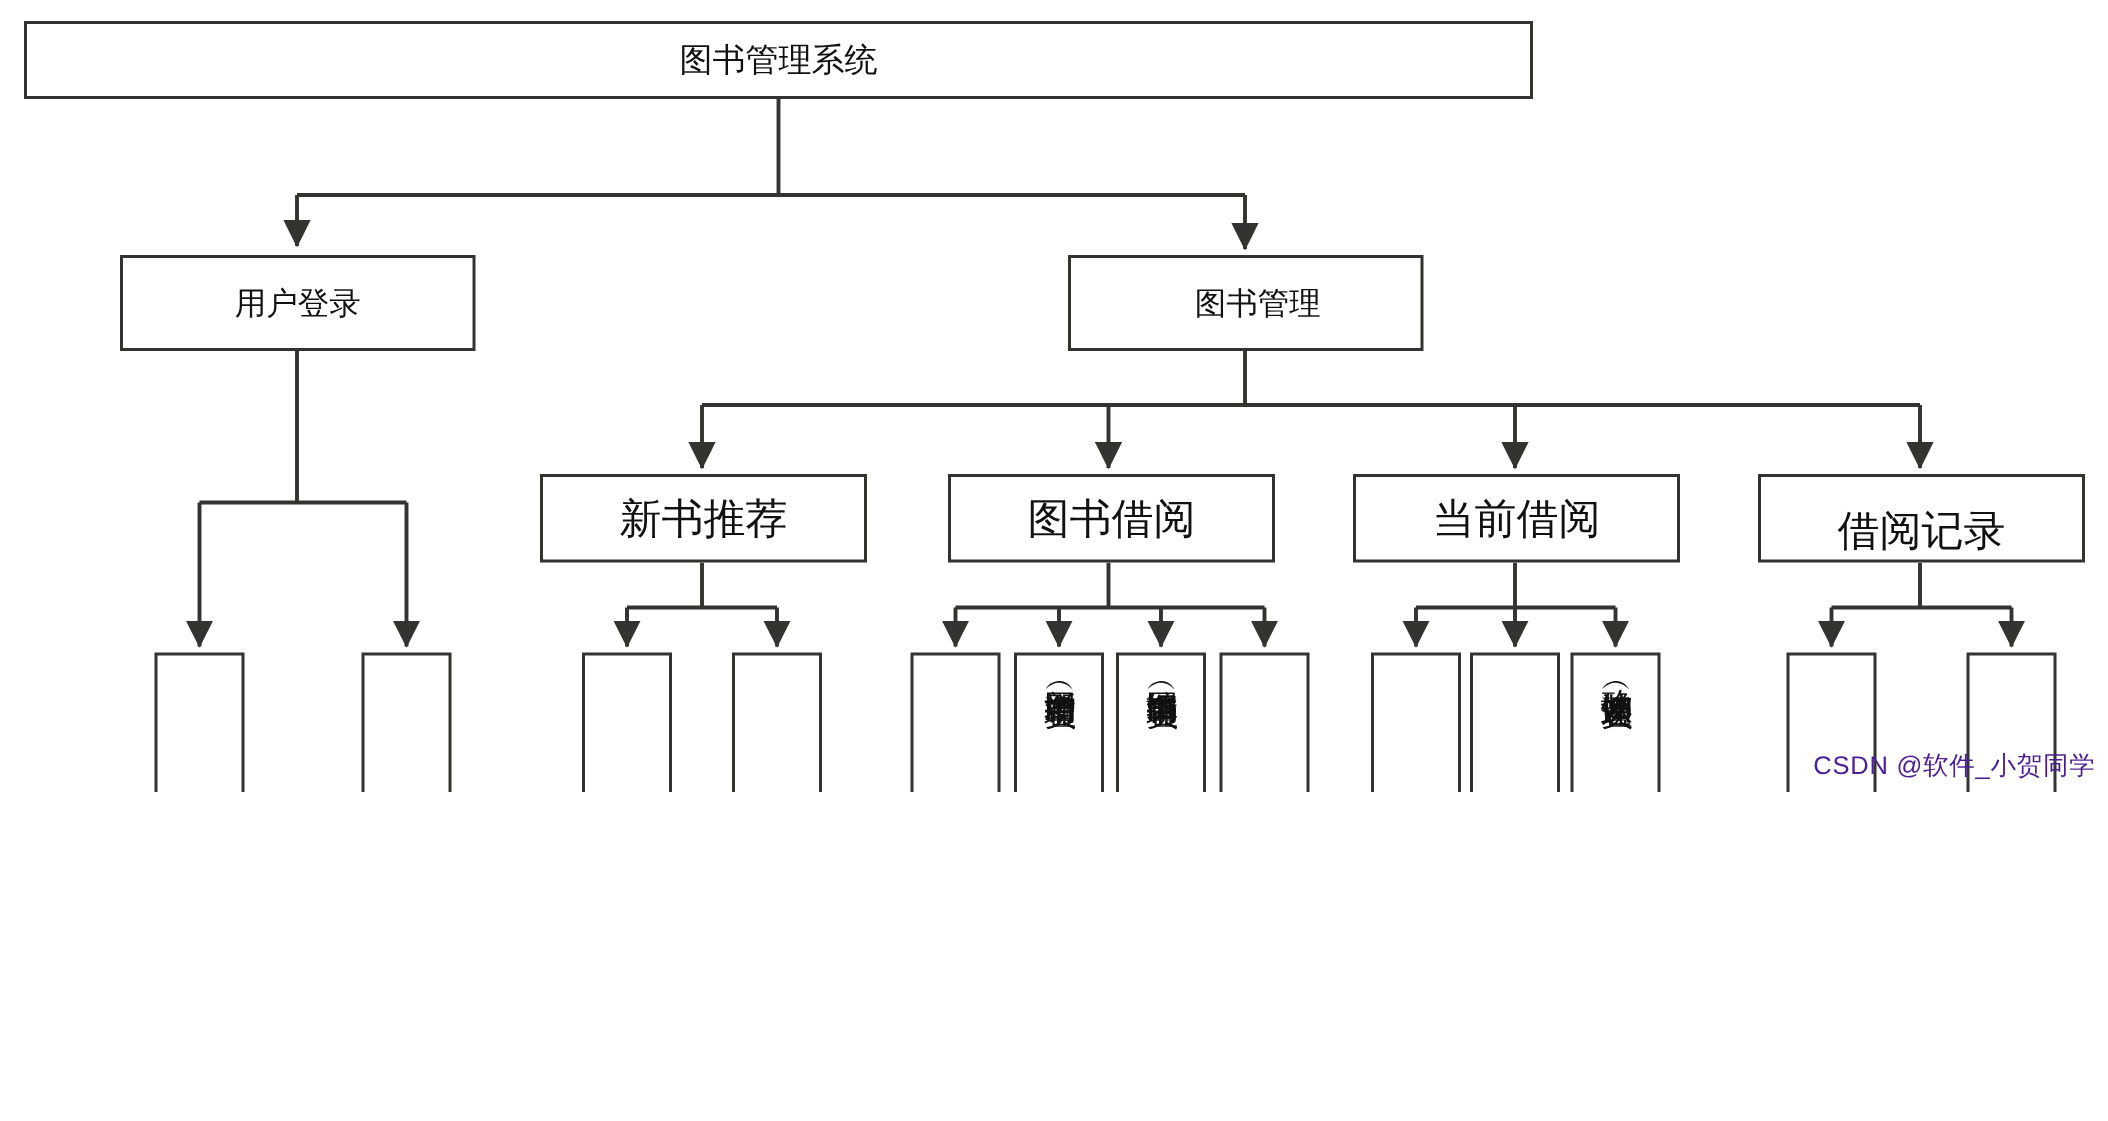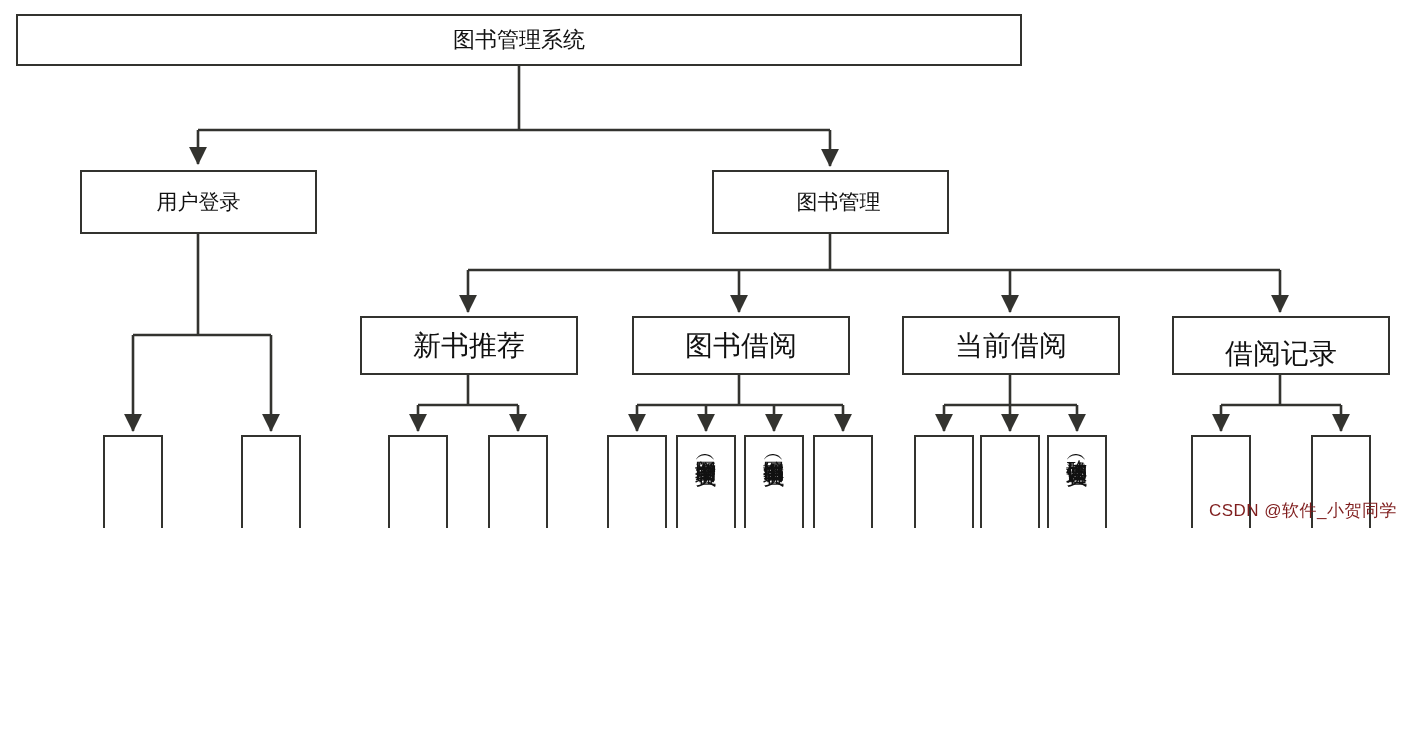--- a/index.html
+++ b/index.html
@@ -60,21 +60,21 @@
     display: block;
   }
   .node-leaf.align-mid {
     align-items: center;
   }
   #watermark {
     position: absolute;
     right: 8px;
     bottom: 6px;
     font-size: 17px;
-    color: #7f1d1d;
+    color: #4c1d95;
     white-space: nowrap;
     letter-spacing: 0.5px;
   }
 </style>
 </head>
 <body>
 
 <div id="diagram-canvas">
 
   <svg id="edge-layer" viewBox="0 0 1405 747" xmlns="http://www.w3.org/2000/svg">

